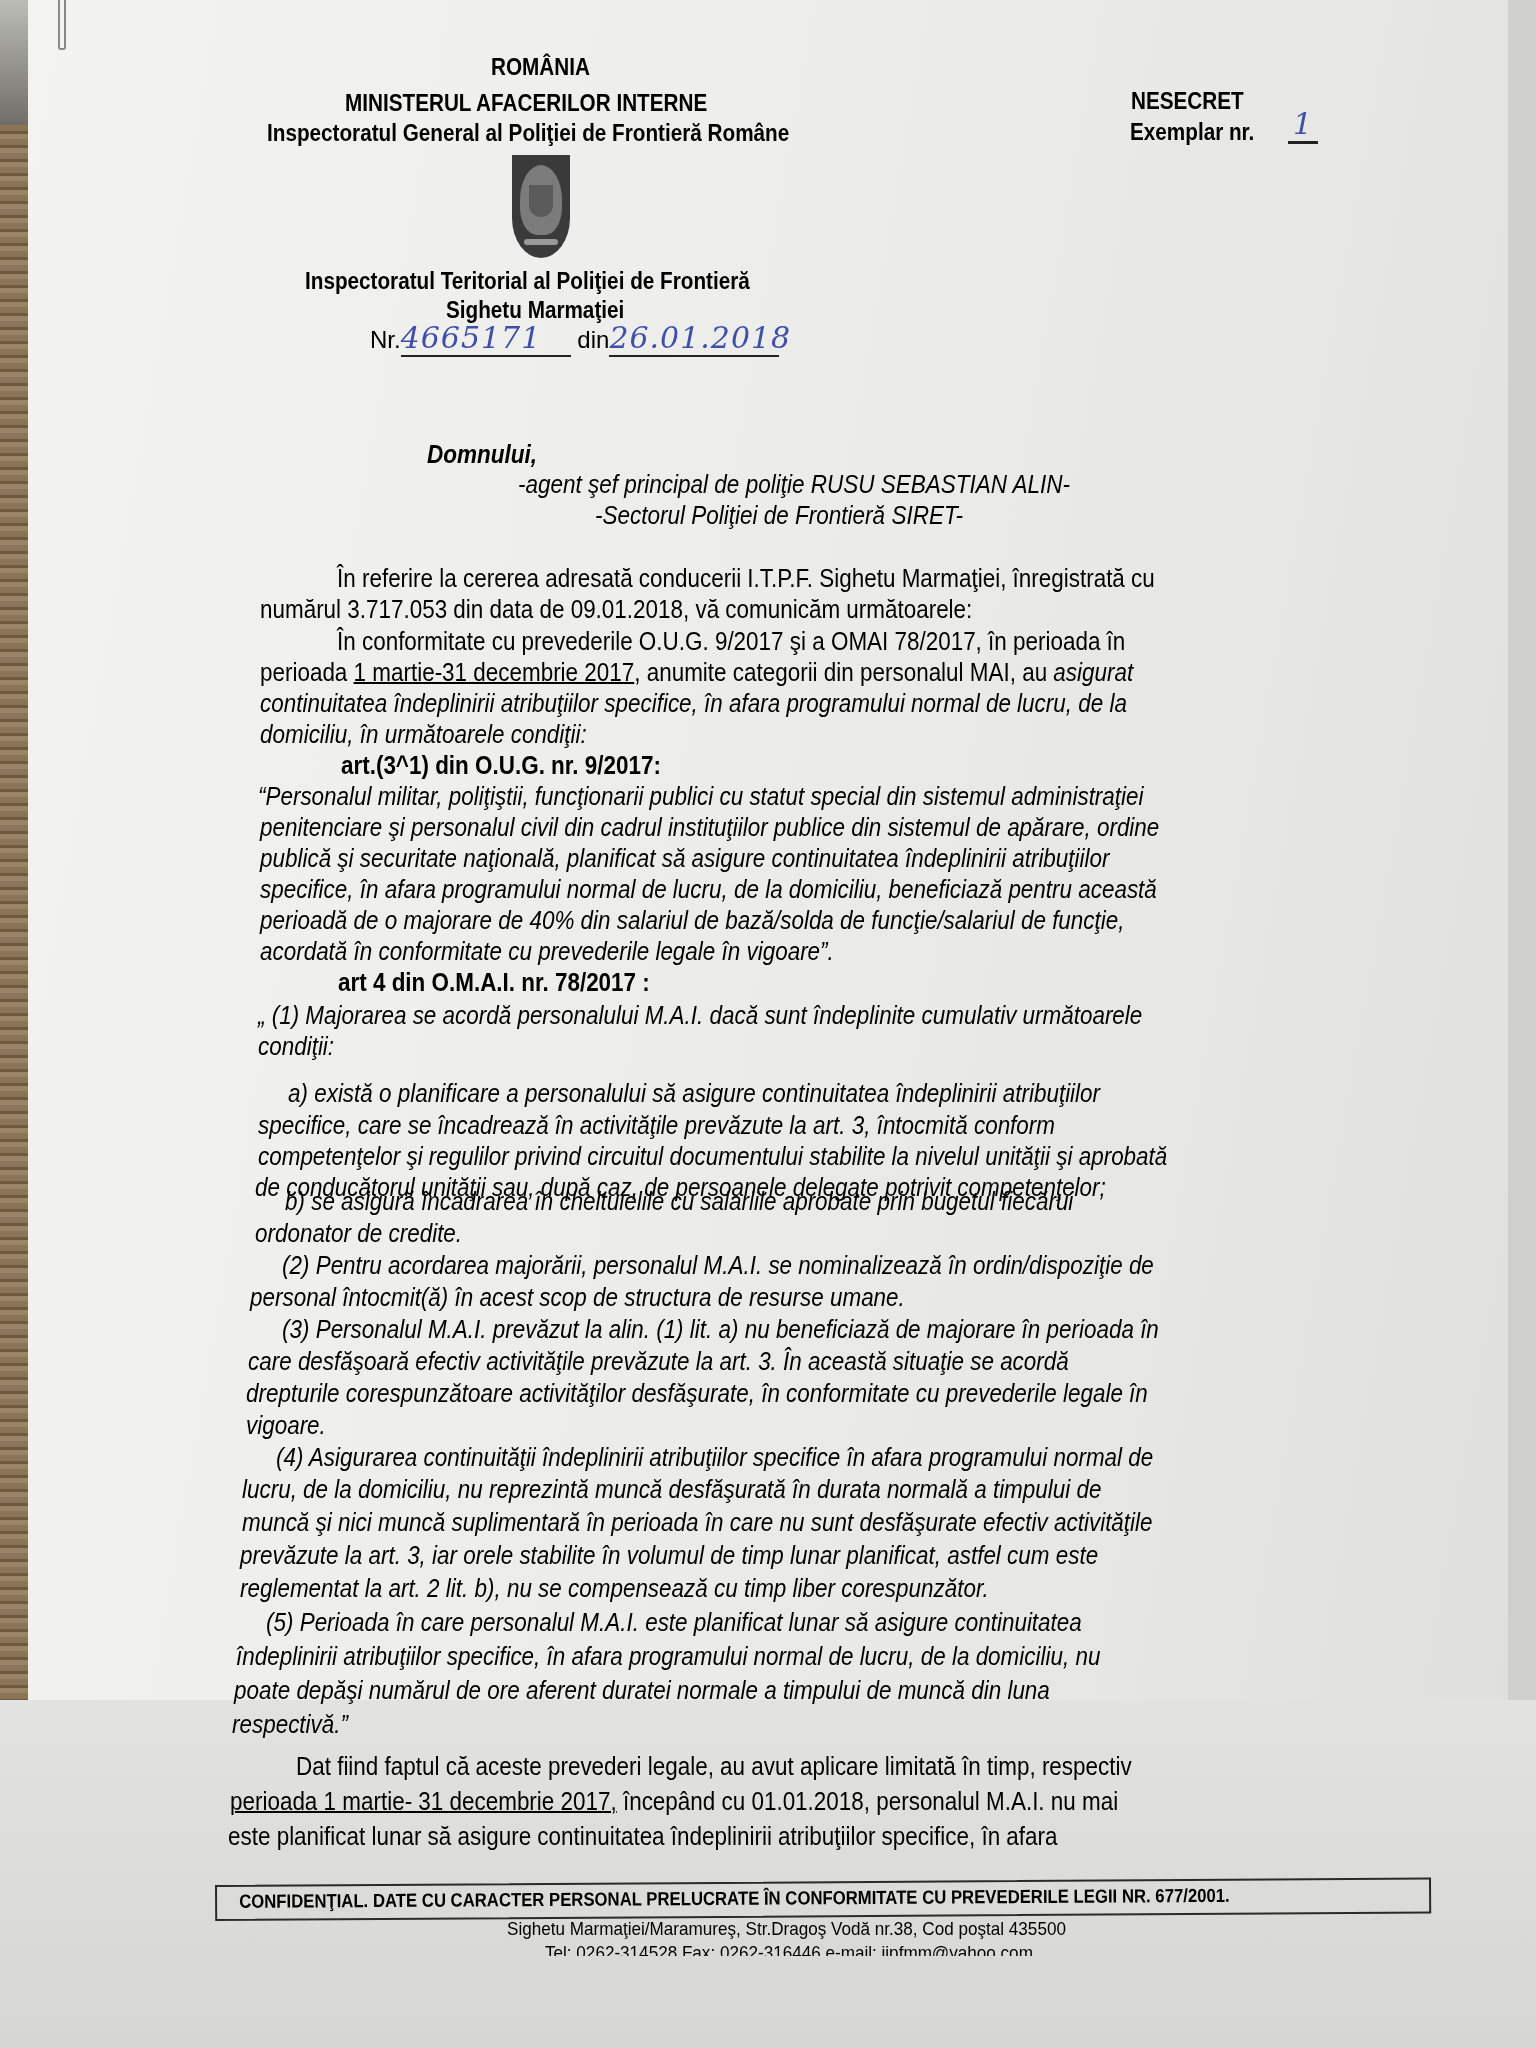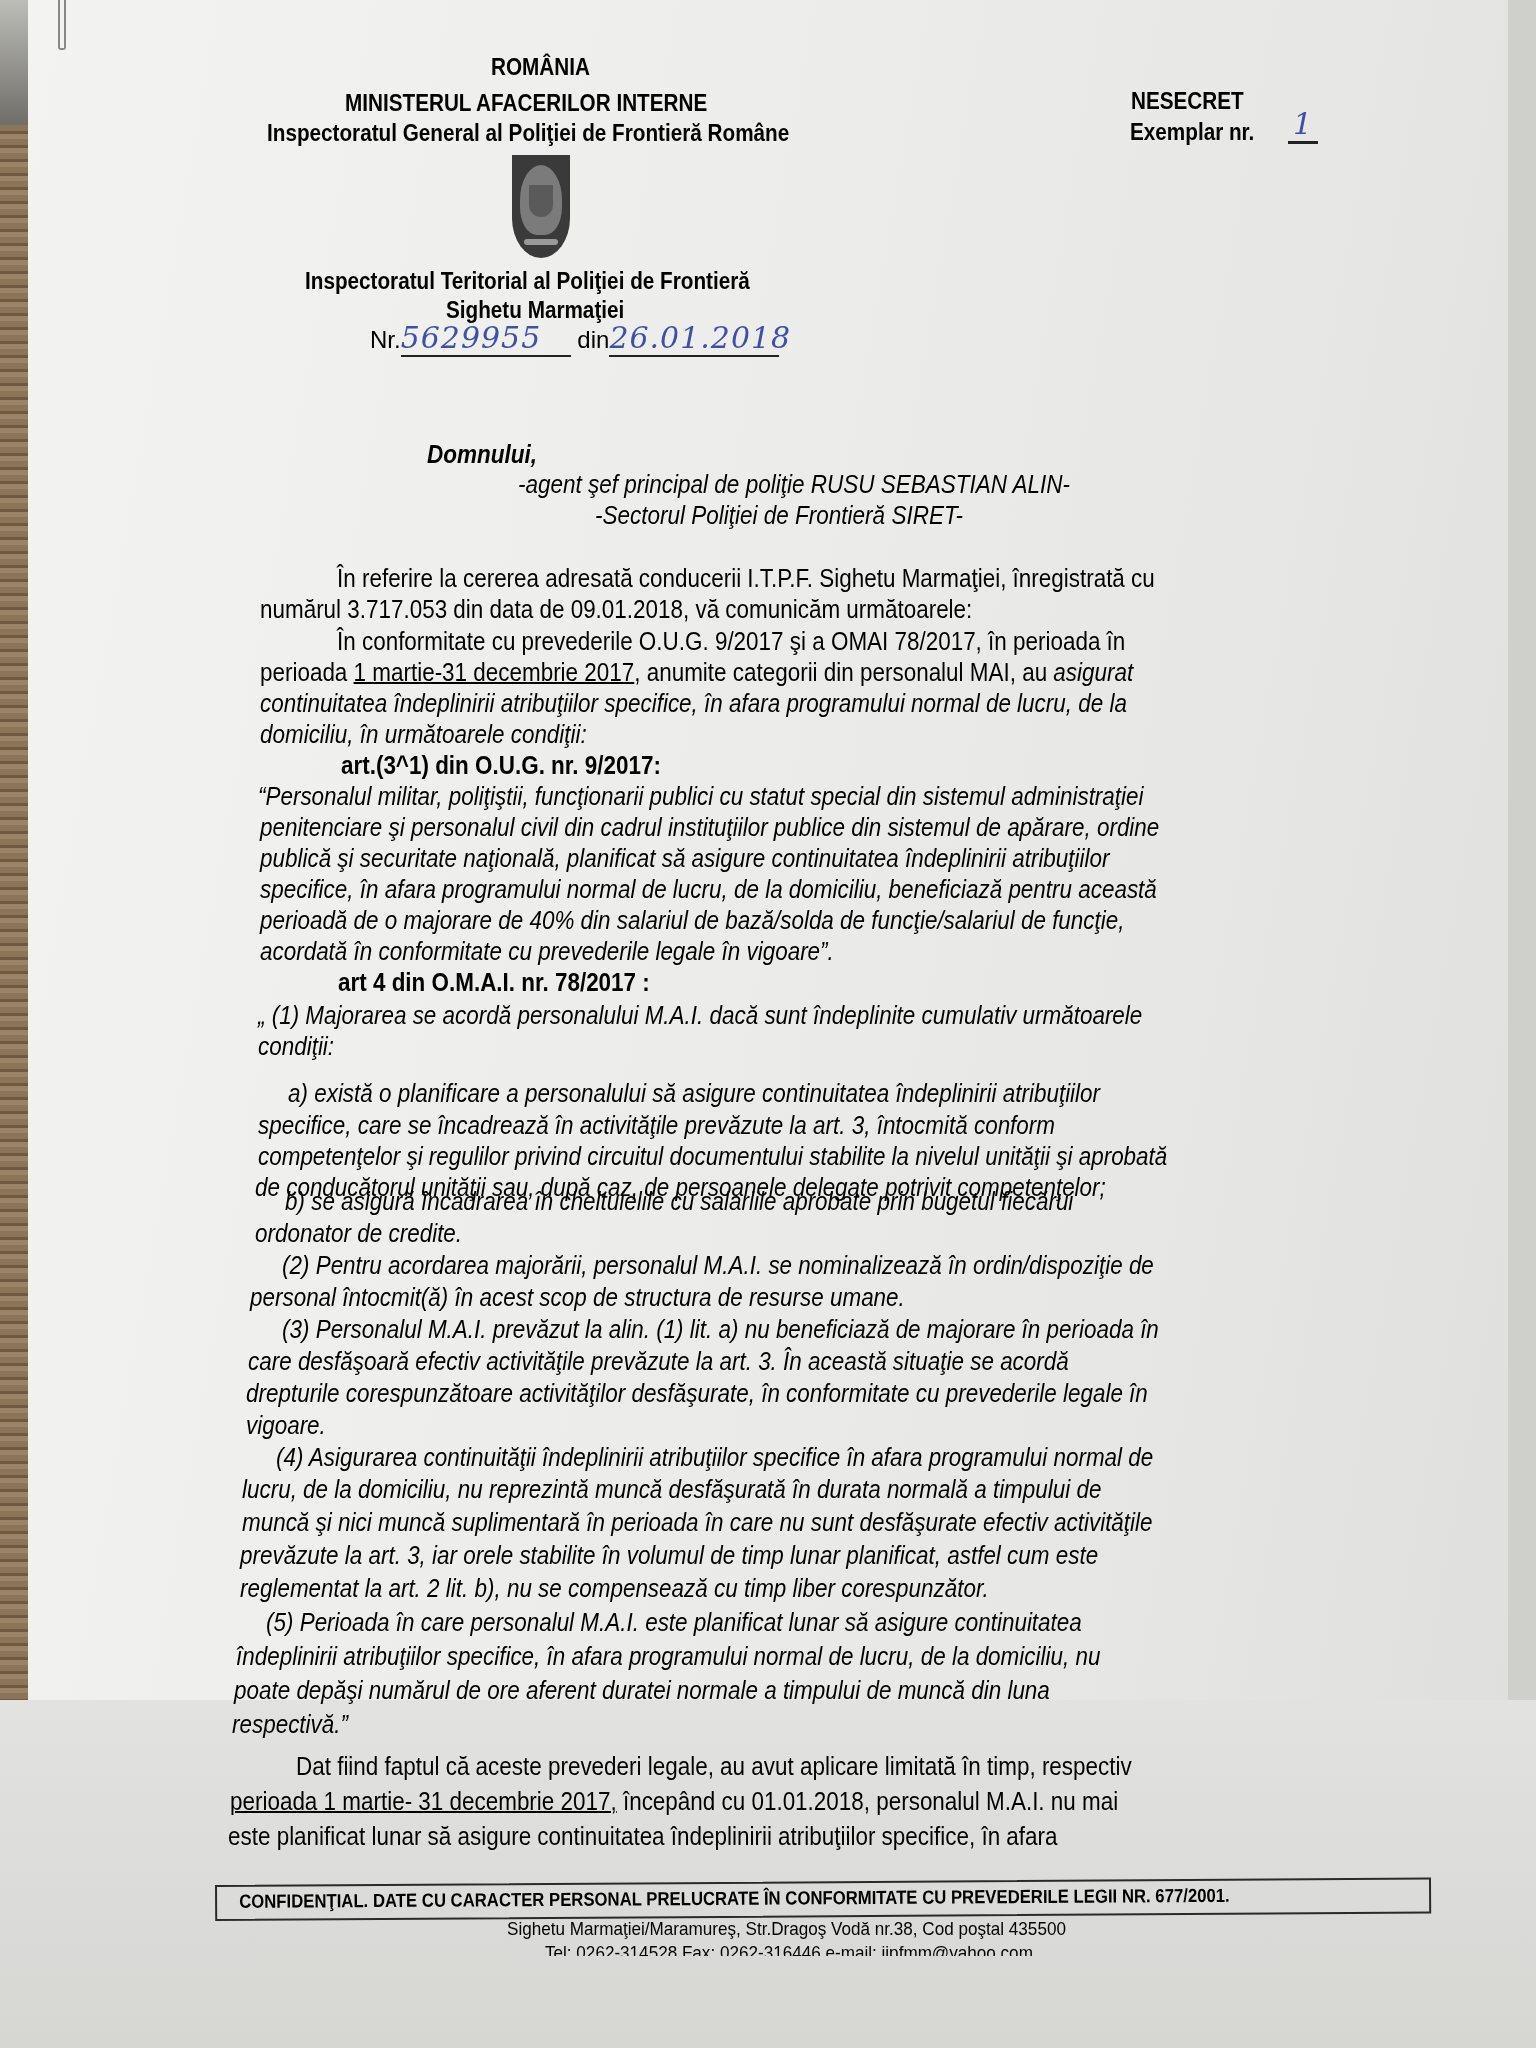--- a/index.html
+++ b/index.html
@@ -71,21 +71,21 @@
 <div class="crest">
   <div class="eagle"></div>
   <div class="shield"></div>
   <div class="ribbon"></div>
 </div>
 
 <div class="abs hdr" style="left:305px;top:268px;">Inspectoratul Teritorial al Poliţiei de Frontieră</div>
 <div class="abs hdr" style="left:446px;top:297px;">Sighetu Marmaţiei</div>
 
 <div class="abs" style="left:370px;top:320px;font-size:24px;">
-  <span>Nr.</span><span class="uline hand" style="width:170px;">5629955</span>
+  <span>Nr.</span><span class="uline hand" style="width:170px;">4665171</span>
   <span>din</span><span class="uline hand" style="width:170px;">26.01.2018</span>
 </div>
 
 <div class="abs bold it" style="left:427px;top:440px;font-size:25px;transform:scaleX(0.9);transform-origin:left top;">Domnului,</div>
 <div class="abs it" style="left:518px;top:470px;font-size:25px;transform:scaleX(0.9);transform-origin:left top;">-agent şef principal de poliţie RUSU SEBASTIAN ALIN-</div>
 <div class="abs it" style="left:595px;top:501px;font-size:25px;transform:scaleX(0.9);transform-origin:left top;">-Sectorul Poliţiei de Frontieră SIRET-</div>
 
 <div class="abs body-text" style="left:337px;top:563px;">În referire la cererea adresată conducerii I.T.P.F. Sighetu Marmaţiei, înregistrată cu</div>
 <div class="abs body-text" style="left:260px;top:594px;">numărul 3.717.053 din data de 09.01.2018, vă comunicăm următoarele:</div>
 

